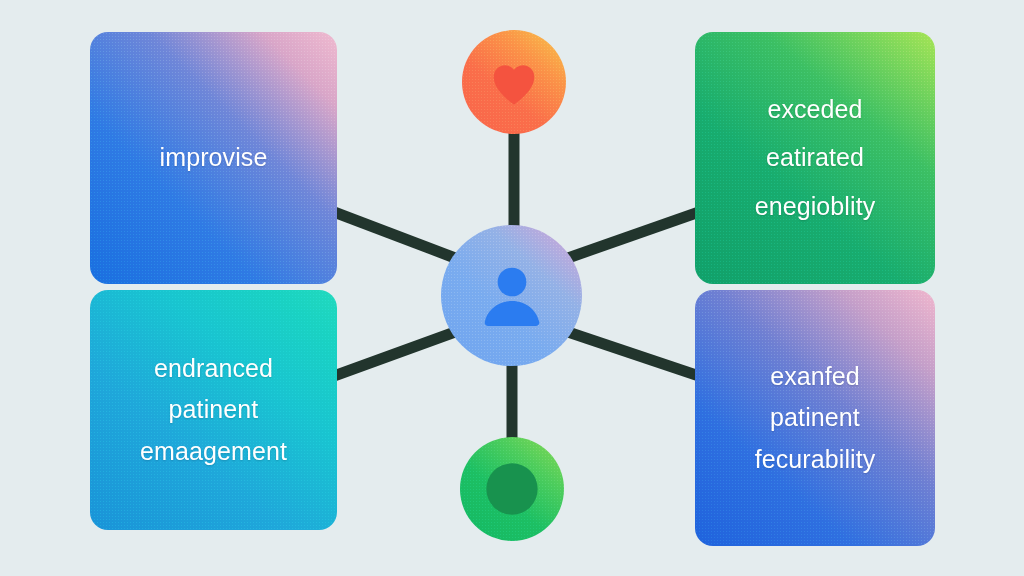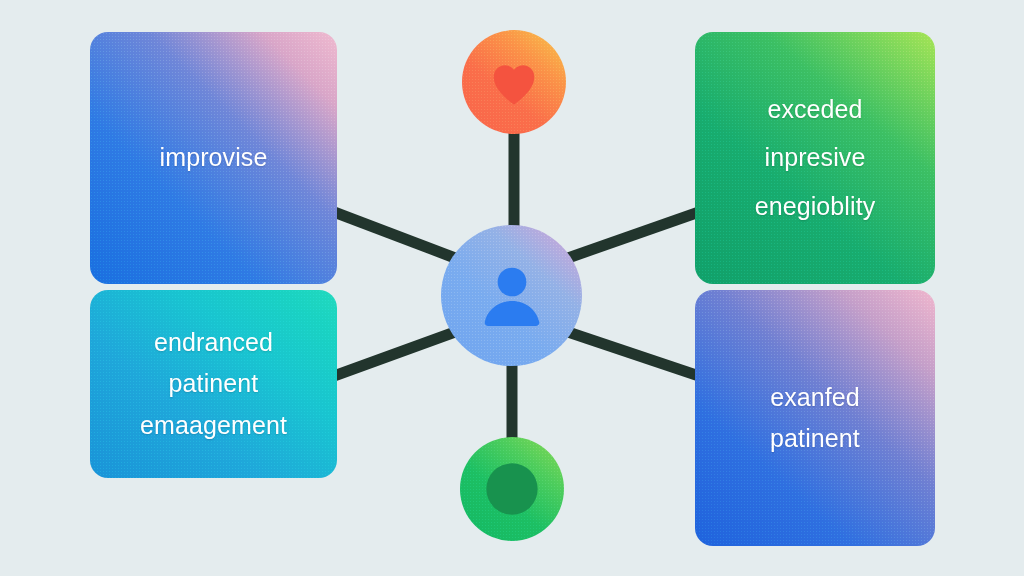--- a/index.html
+++ b/index.html
@@ -59,21 +59,21 @@
     text-shadow: 0 1px 2px rgba(0,0,0,.16);
     overflow: hidden;
   }
   .card .line { display: block; white-space: nowrap; }
 
   .card-tl {
     left: 90px; top: 32px; width: 247px; height: 252px;
     background: linear-gradient(45deg, #1a6fe0 0%, #2f7ae4 34%, #6f86d8 62%, #d9a6c8 85%, #efb9cf 100%);
   }
   .card-bl {
-    left: 90px; top: 290px; width: 247px; height: 188px;
+    left: 90px; top: 290px; width: 247px; height: 240px;
     background: linear-gradient(40deg, #1a93d8 0%, #1fa7da 36%, #19c4d0 66%, #1ad2c2 88%, #22d9bd 100%);
   }
   .card-tr {
     left: 695px; top: 32px; width: 240px; height: 252px;
     background: linear-gradient(40deg, #11a06a 0%, #18ac6e 38%, #3cbf63 68%, #83d95a 90%, #a6e455 100%);
     gap: 7px;
   }
   .card-br {
     left: 695px; top: 290px; width: 240px; height: 256px;
     background: linear-gradient(42deg, #1f63dd 0%, #2f6fe0 30%, #6f7fd2 58%, #c59fc9 82%, #efb6cd 100%);
@@ -123,27 +123,28 @@
   </div>
 
   <div class="card card-bl grain">
     <span class="line">endranced</span>
     <span class="line">patinent</span>
     <span class="line">emaagement</span>
   </div>
 
   <div class="card card-tr grain">
     <span class="line">exceded</span>
-    <span class="line">inpresive</span>
+    <span class="line">eatirated</span>
     <span class="line">enegioblity</span>
   </div>
 
   <div class="card card-br grain">
     <span class="line">exanfed</span>
     <span class="line">patinent</span>
+    <span class="line">fecurability</span>
   </div>
 
   <div class="node node-top grain">
     <svg width="54" height="50" viewBox="0 0 24 22">
       <path fill="#f4533f" d="M12 21s-9-5.8-9-12A5 5 0 0 1 12 5.6 5 5 0 0 1 21 9c0 6.2-9 12-9 12z"></path>
     </svg>
   </div>
 
   <div class="node node-center grain">
     <svg width="84" height="84" viewBox="0 0 24 24">

